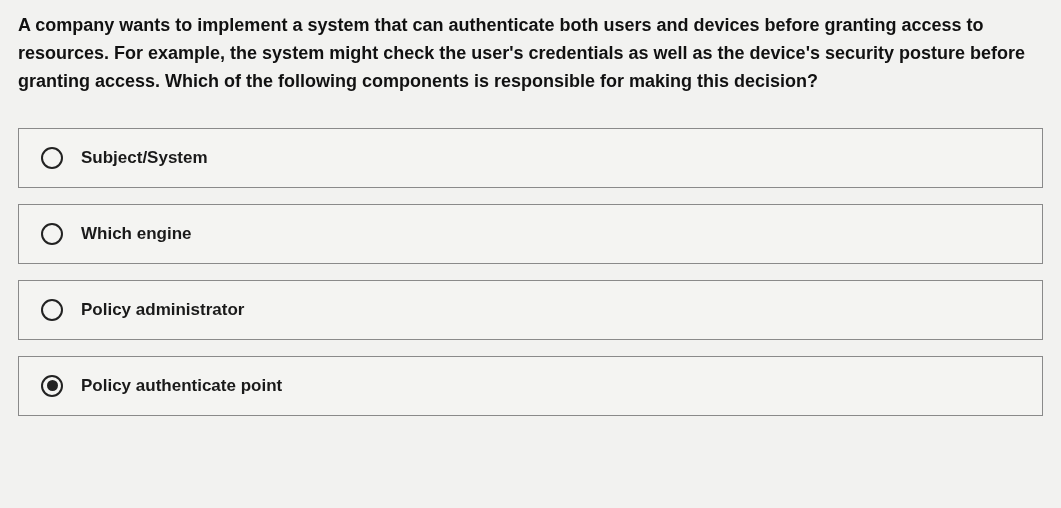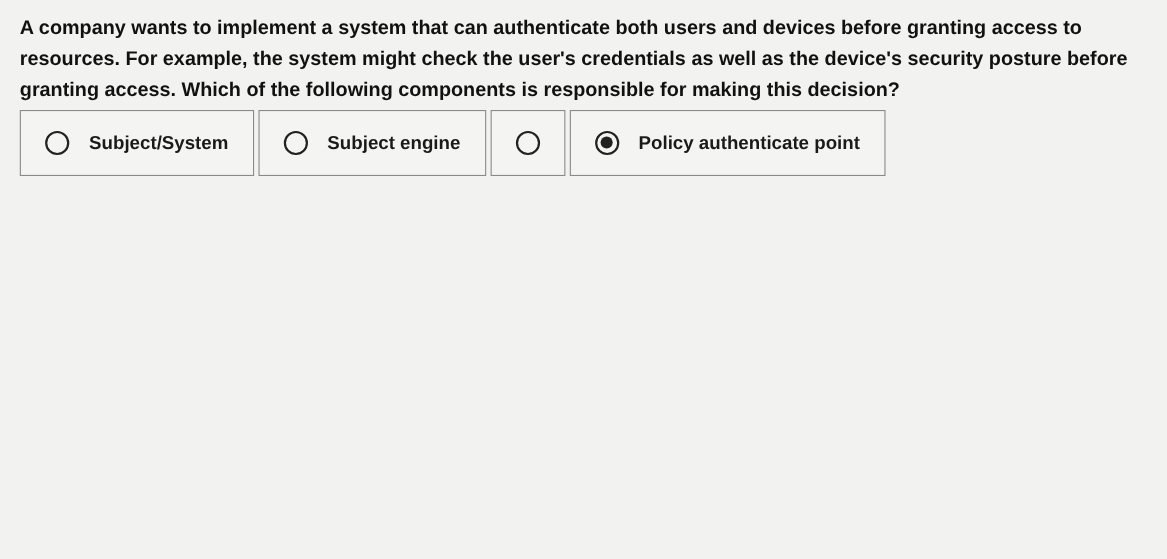--- a/index.html
+++ b/index.html
@@ -11,27 +11,27 @@
       font-family: Arial, Helvetica, sans-serif;
       background: #f2f2f0;
       padding: 12px 18px;
       width: 1061px;
       color: #1a1a1a;
     }
     .question-stem {
       font-weight: 700;
       font-size: 18px;
       line-height: 1.55;
-      margin-bottom: 4px;
+      margin-bottom: 32px;
       color: #111;
     }
     .options {
       display: flex;
-      flex-direction: row;
-      gap: 4px;
+      flex-direction: column;
+      gap: 16px;
     }
     .option {
       border: 1px solid #8a8a8a;
       background: #f4f4f2;
       padding: 18px 22px;
       display: flex;
       align-items: center;
       gap: 18px;
       cursor: pointer;
     }
@@ -67,25 +67,26 @@
 
 <div class="options">
 
   <div class="option">
     <span class="radio"></span>
     <span class="option-label">Subject/System</span>
   </div>
 
   <div class="option">
     <span class="radio"></span>
-    <span class="option-label">Subject engine</span>
+    <span class="option-label">Which engine</span>
   </div>
 
   <div class="option">
     <span class="radio"></span>
+    <span class="option-label">Policy administrator</span>
   </div>
 
   <div class="option">
     <span class="radio selected"></span>
     <span class="option-label">Policy authenticate point</span>
   </div>
 
 </div>
 
 </body></html>

